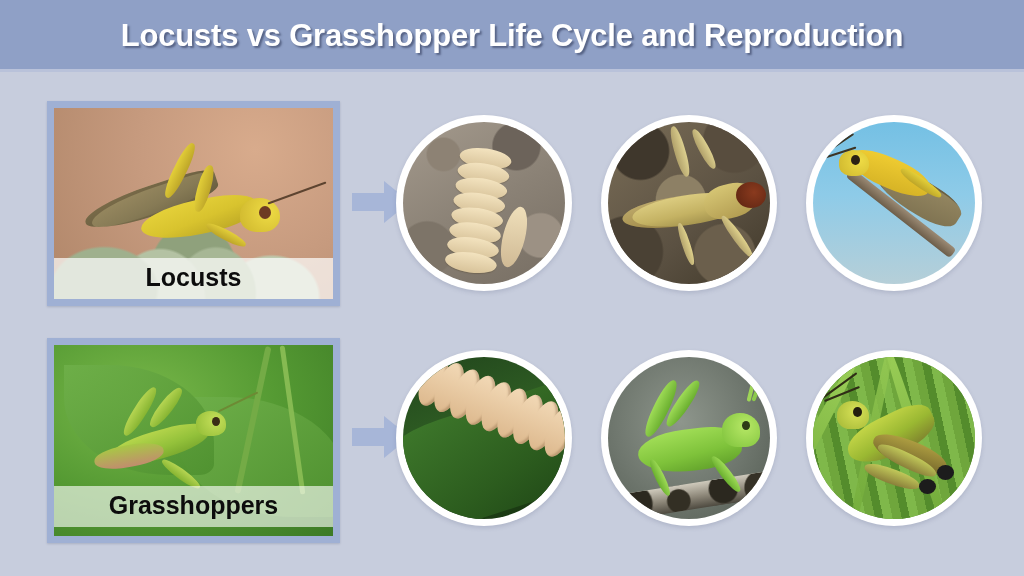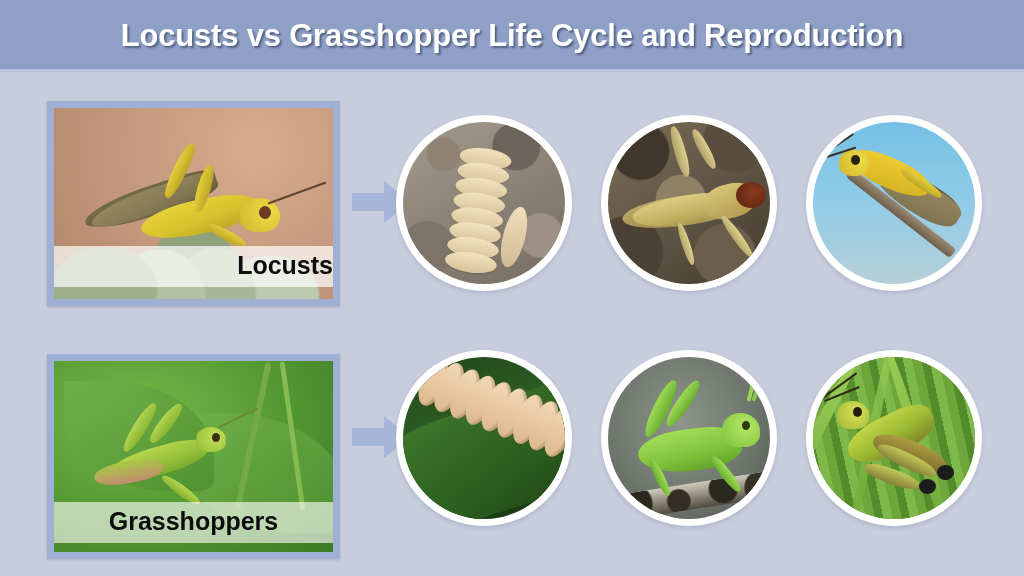--- a/index.html
+++ b/index.html
@@ -31,39 +31,39 @@
 
   
   .panel{
     position:absolute; left:47px;
     width:293px; height:205px;
     background:#9fb0d4;
     padding:7px;
     box-shadow:0 1px 2px rgba(80,90,120,.25);
   }
   #panel-locusts{ top:101px; }
-  #panel-grasshoppers{ top:354px; }
+  #panel-grasshoppers{ top:338px; }
 
   .panel-photo{
     position:relative; width:100%; height:100%;
     overflow:hidden;
     display:flex; align-items:flex-end; justify-content:center;
   }
 
   .panel-caption{
     position:relative;
     width:100%;
     text-align:center;
     background:rgba(255,255,255,.70);
     color:#0c0c0c;
     font-size:25px;
     font-weight:bold;
     padding:5px 0 7px 0;
   }
-  #caption-locusts{ margin-bottom:12px;text-align:right; }
+  #caption-locusts{ margin-bottom:0px; }
   #caption-grasshoppers{ margin-bottom:9px; background:rgba(255,255,255,.62); }
 
   
   .scene{ position:absolute; inset:0; }
   .sc-layer{ position:absolute; }
 
   
   .bg-desert{
     background:
       radial-gradient(circle at 72% 22%, #d8ab8c 0%, #c79b7f 45%, #b08669 100%);

